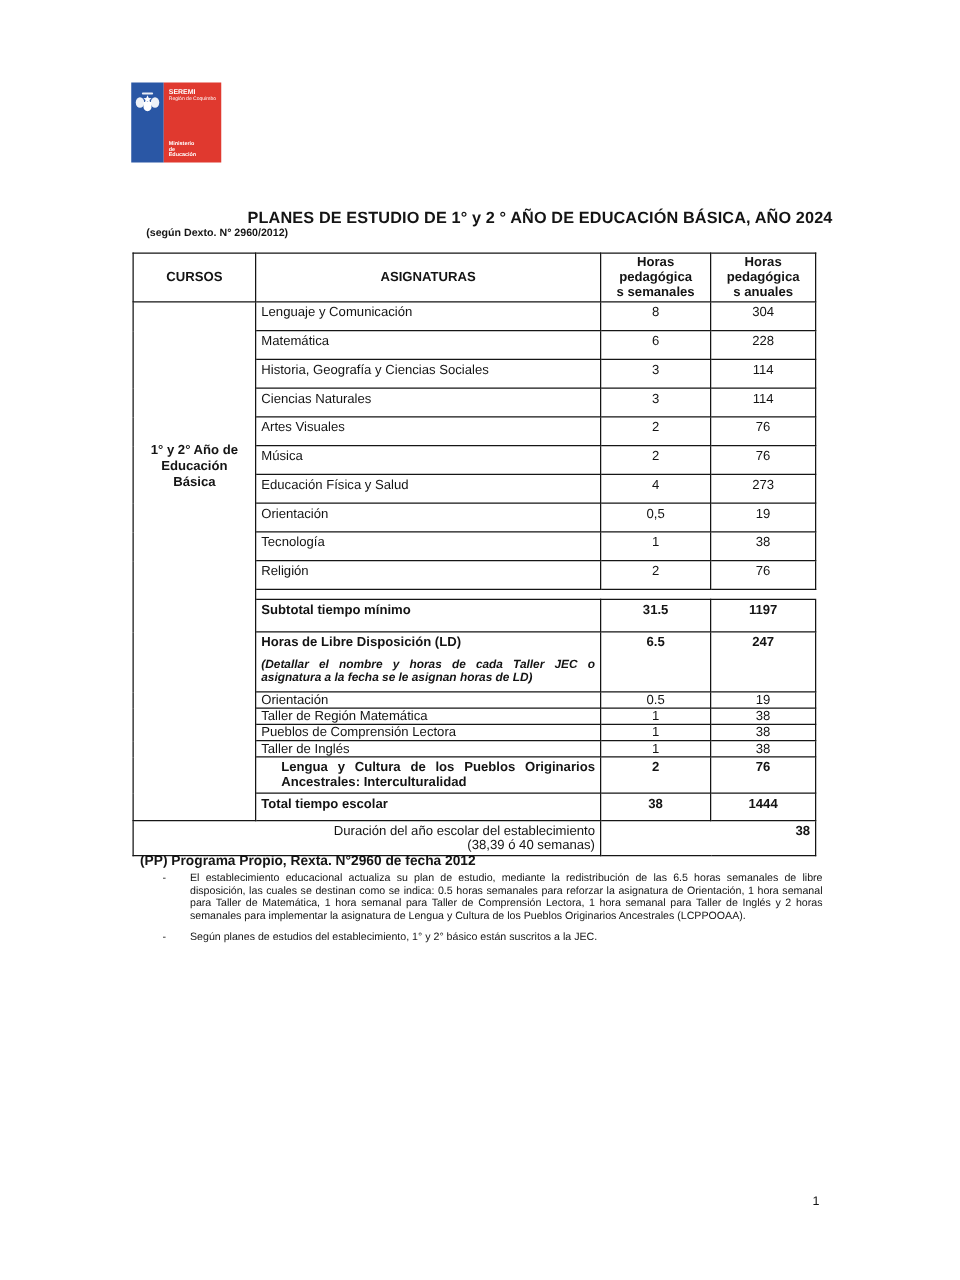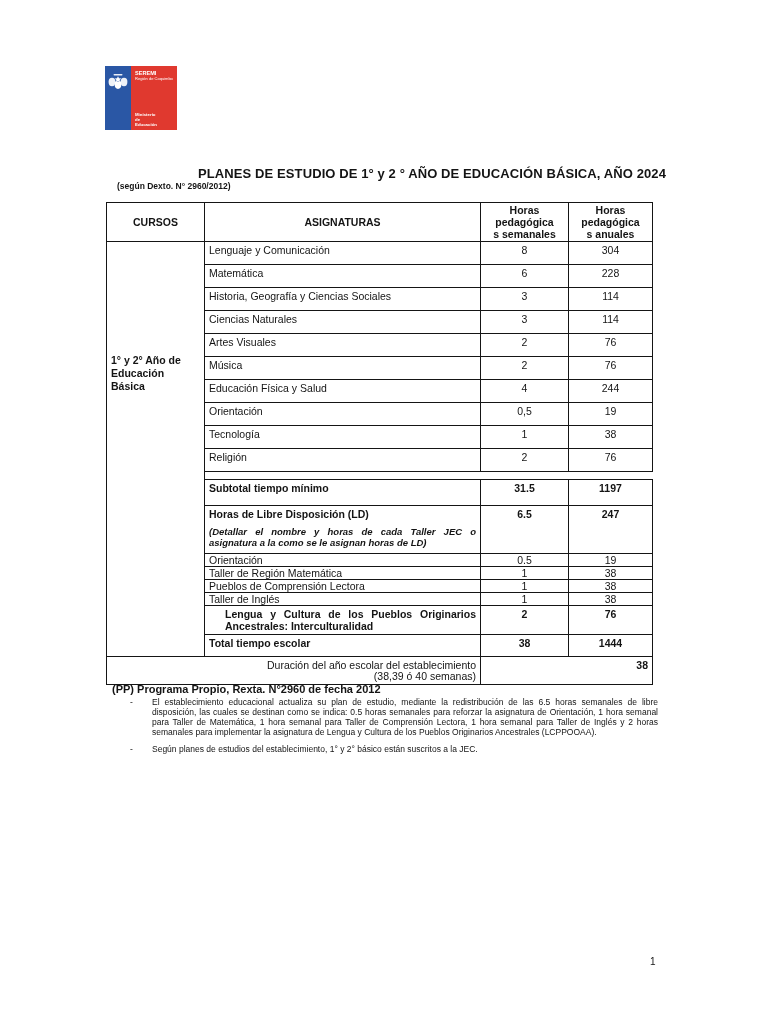--- a/index.html
+++ b/index.html
@@ -22,21 +22,21 @@
   .title { position:absolute; left:106px; top:166px; width:560px; font-size:13px; font-weight:bold; letter-spacing:.1px;text-align:right; }
   .subtitle { position:absolute; left:117px; top:181px; font-size:8.5px; font-weight:bold; }
 
   
   table.plan { position:absolute; left:106px; top:202px; width:546px; border-collapse:collapse; table-layout:fixed; font-size:10.5px; }
   .plan col.c1 { width:98px; } .plan col.c2 { width:276px; } .plan col.c3 { width:88px; } .plan col.c4 { width:84px; }
   .plan th, .plan td { border:1.5px solid #151515; padding:2px 4px; vertical-align:top; line-height:12px; box-sizing:border-box; }
   .plan thead th { height:36px; text-align:center; vertical-align:middle; font-size:10.5px; font-weight:bold; white-space:pre-line; padding:1px 2px; }
   .plan .num { text-align:center; }
   .plan tr.r-subject { height:23px; }
-  .plan td.course { font-weight:bold; vertical-align:top; padding-top:112px; line-height:13px; white-space:pre-line; }
+  .plan td.course { text-align:center; font-weight:bold; vertical-align:top; padding-top:112px; line-height:13px; white-space:pre-line; }
   .plan tr.gap td { border-left:none; border-right:none; height:8px; padding:0; }
   .plan tr.h26 { height:26px; } .plan tr.h48 { height:48px; }
   .plan tr.h13 { height:13px; } .plan tr.h27 { height:27px; } .plan tr.h22 { height:22px; }
   .plan tr.h13 td { padding-top:0; padding-bottom:0; line-height:12px; }
   .plan td.b { font-weight:bold; }
   .plan td.just { text-align:justify;padding-left:20px; }
   .ld-note { font-weight:bold; font-style:italic; font-size:9.5px; line-height:10.5px; text-align:justify; margin-top:7px; }
   .plan tr.dur { height:28px; }
   .plan tr.dur td { text-align:right; line-height:11px; padding-top:3px; white-space:pre-line; }
   .plan tr.dur td.dur-val { font-weight:bold; }
@@ -128,21 +128,21 @@
           <td class="num">76</td>
         </tr>
         <tr class="r-subject">
           <td>Música</td>
           <td class="num">2</td>
           <td class="num">76</td>
         </tr>
         <tr class="r-subject">
           <td>Educación Física y Salud</td>
           <td class="num">4</td>
-          <td class="num">244</td>
+          <td class="num">273</td>
         </tr>
         <tr class="r-subject">
           <td>Orientación</td>
           <td class="num">0,5</td>
           <td class="num">19</td>
         </tr>
         <tr class="r-subject">
           <td>Tecnología</td>
           <td class="num">1</td>
           <td class="num">38</td>
@@ -154,21 +154,21 @@
         </tr>
         <tr class="gap">
           <td colspan="3"></td>
         </tr>
         <tr class="h26">
           <td class="b"><span>Subtotal tiempo mínimo</span></td>
           <td class="num b">31.5</td>
           <td class="num b">1197</td>
         </tr>
         <tr class="h48">
-          <td class="b"><span>Horas de Libre Disposición (LD)</span><div class="ld-note">(Detallar el nombre y horas de cada Taller JEC o asignatura a la como se le asignan horas de LD)</div></td>
+          <td class="b"><span>Horas de Libre Disposición (LD)</span><div class="ld-note">(Detallar el nombre y horas de cada Taller JEC o asignatura a la fecha se le asignan horas de LD)</div></td>
           <td class="num b">6.5</td>
           <td class="num b">247</td>
         </tr>
         <tr class="h13">
           <td><span>Orientación</span></td>
           <td class="num">0.5</td>
           <td class="num">19</td>
         </tr>
         <tr class="h13">
           <td><span>Taller de Región Matemática</span></td>

